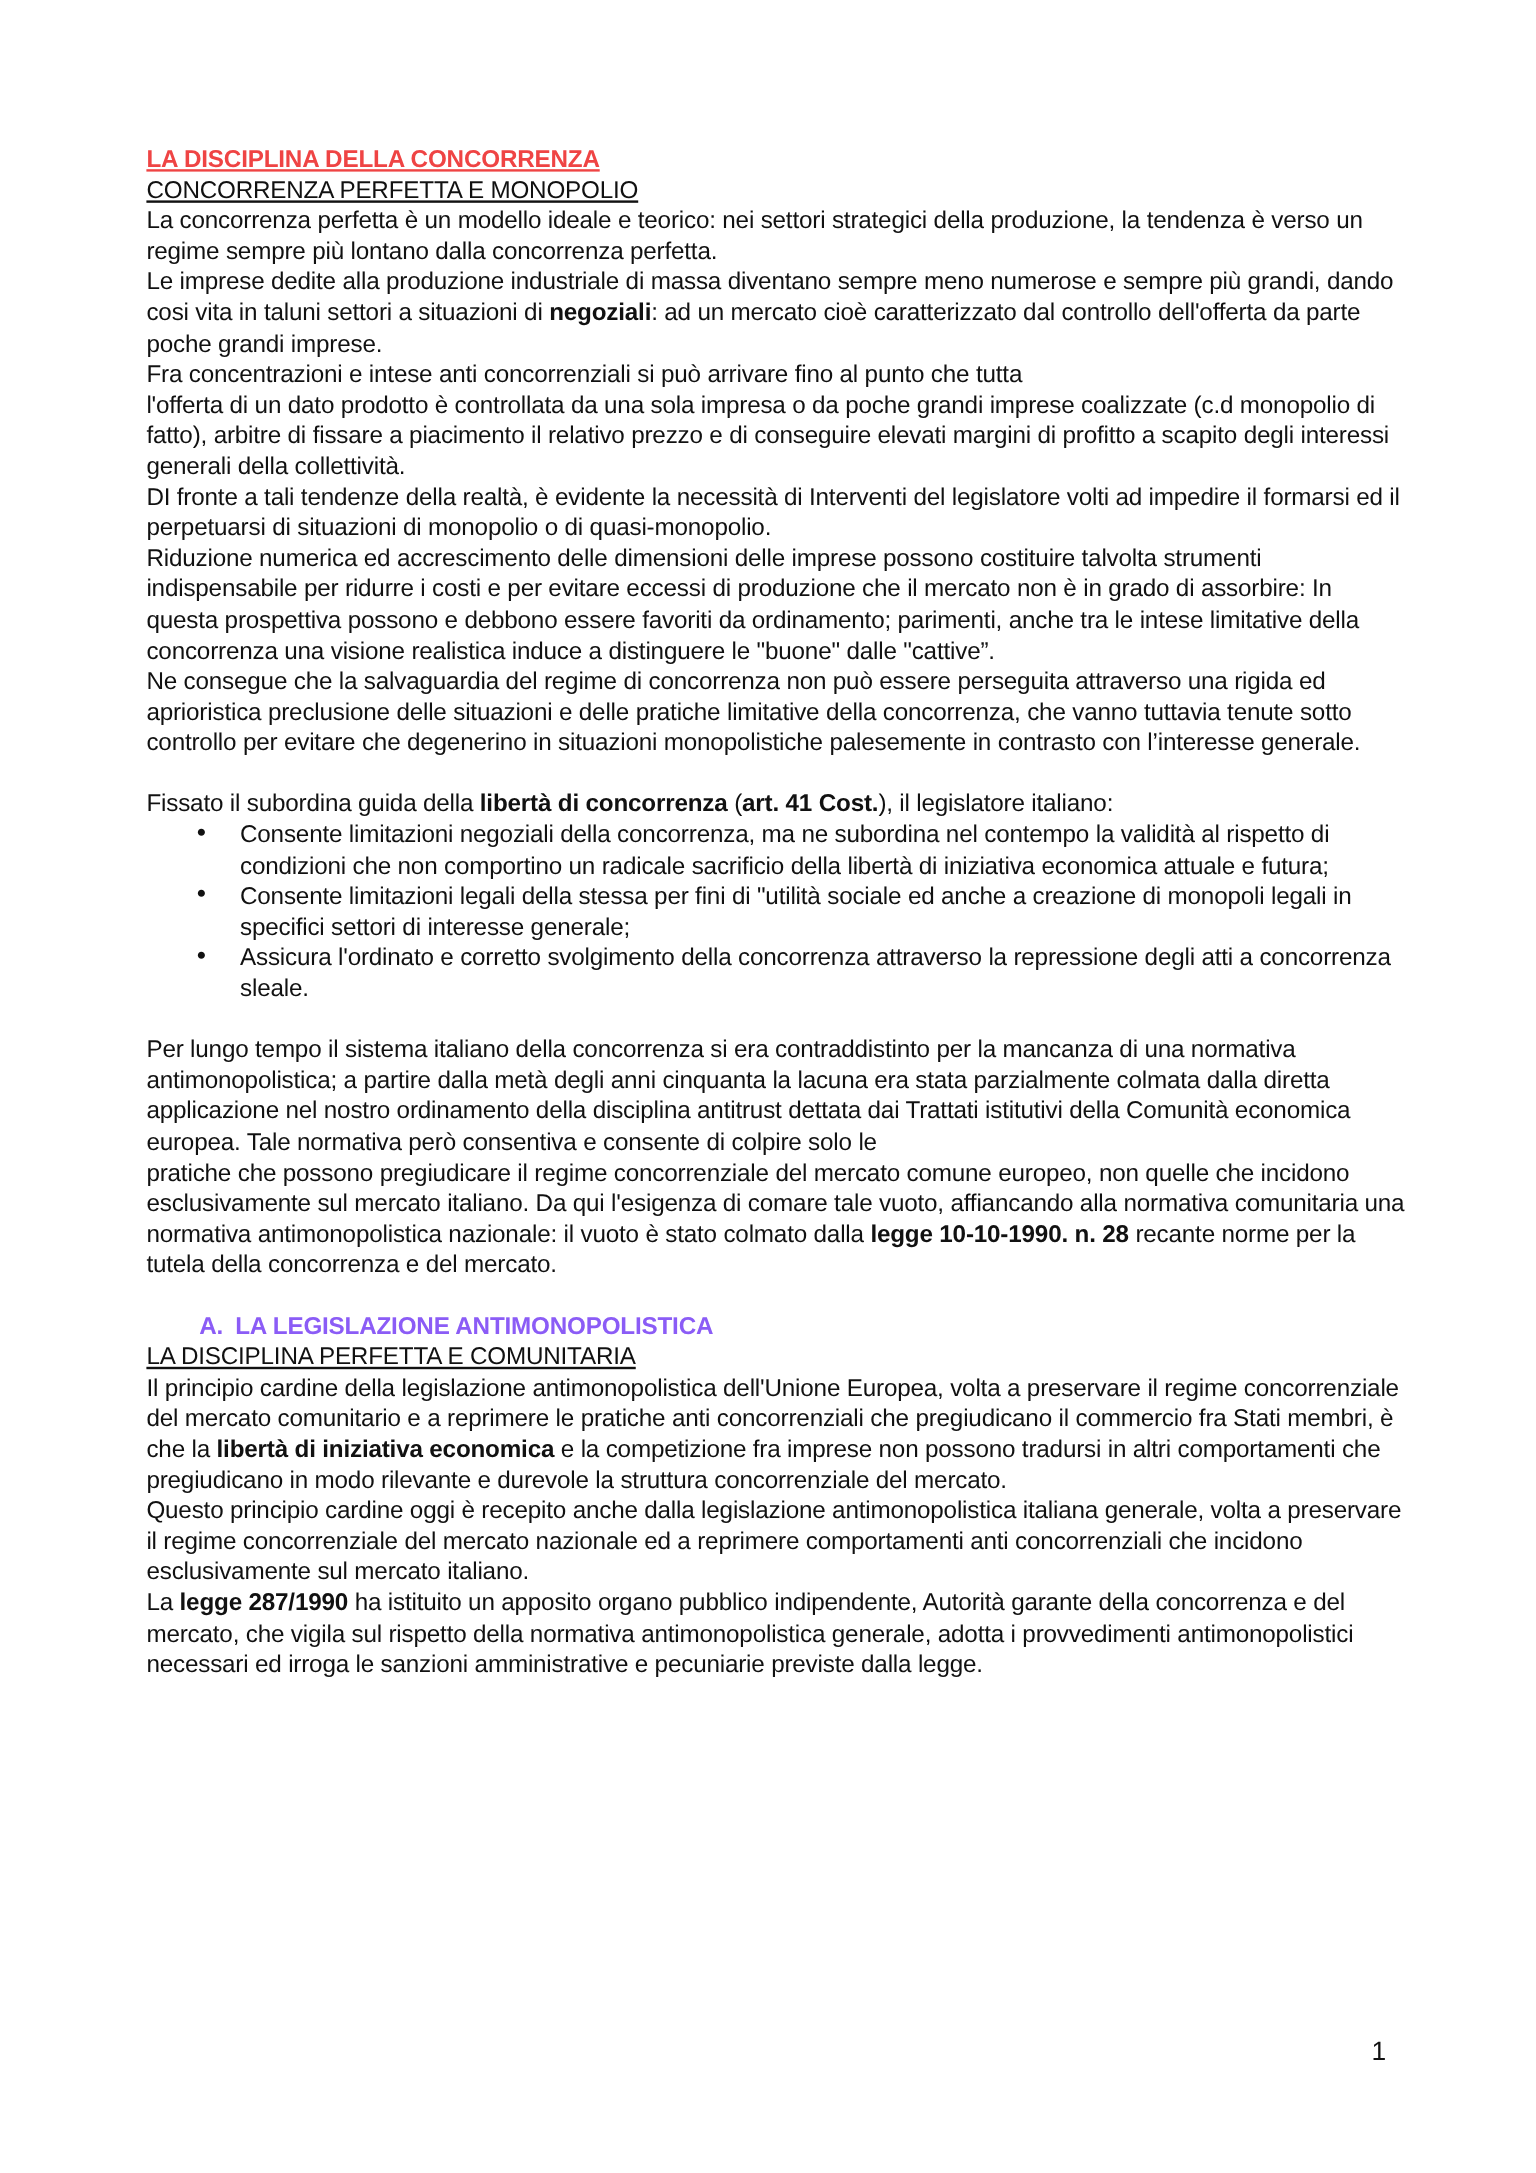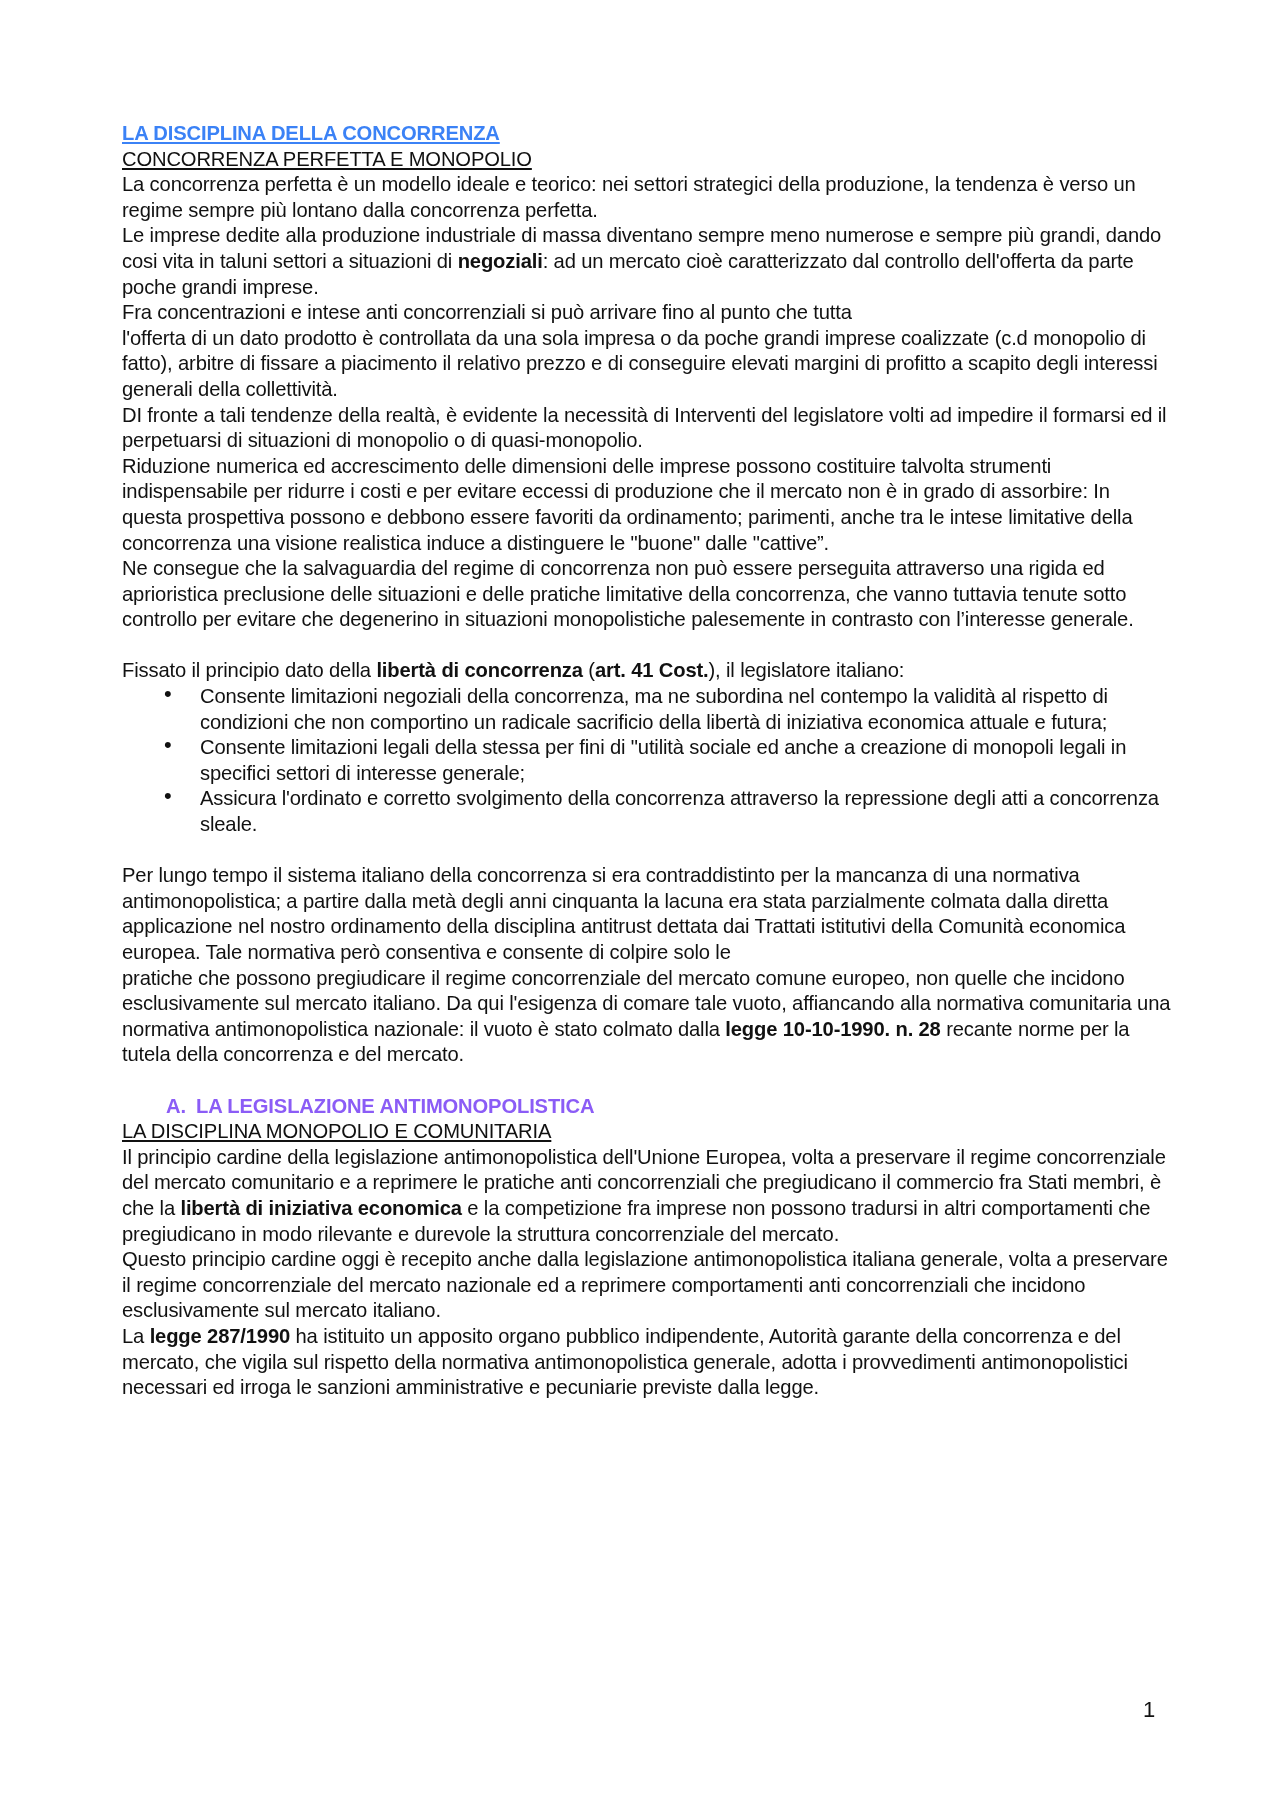--- a/index.html
+++ b/index.html
@@ -18,21 +18,21 @@
     .page {
       position: absolute;
       left: 122px;
       top: 121px;
       width: 1050px;
       font-size: 20.2px;
       line-height: 25.6px;
       letter-spacing: -0.15px;
     }
     .title {
-      color: #3b82f6;
+      color: #ef4444;
       font-weight: bold;
       text-decoration: underline;
       text-decoration-thickness: 2px;
       text-underline-offset: 2px;
     }
     .subtitle {
       text-decoration: underline;
       text-underline-offset: 2px;
     }
     p { margin: 0; }
@@ -83,36 +83,36 @@
   <p>La concorrenza perfetta è un modello ideale e teorico: nei settori strategici della produzione, la tendenza è verso un regime sempre più lontano dalla concorrenza perfetta.</p>
   <p><span>Le imprese dedite alla produzione industriale di massa diventano sempre meno numerose e sempre più grandi, dando cosi vita in taluni settori a situazioni di </span><b>negoziali</b><span>: ad un mercato cioè caratterizzato dal controllo dell'offerta da parte poche grandi imprese.</span></p>
   <p>Fra concentrazioni e intese anti concorrenziali si può arrivare fino al punto che tutta</p>
   <p>l'offerta di un dato prodotto è controllata da una sola impresa o da poche grandi imprese coalizzate (c.d monopolio di fatto), arbitre di fissare a piacimento il relativo prezzo e di conseguire elevati margini di profitto a scapito degli interessi generali della collettività.</p>
   <p>DI fronte a tali tendenze della realtà, è evidente la necessità di Interventi del legislatore volti ad impedire il formarsi ed il perpetuarsi di situazioni di monopolio o di quasi-monopolio.</p>
   <p>Riduzione numerica ed accrescimento delle dimensioni delle imprese possono costituire talvolta strumenti indispensabile per ridurre i costi e per evitare eccessi di produzione che il mercato non è in grado di assorbire: In questa prospettiva possono e debbono essere favoriti da ordinamento; parimenti, anche tra le intese limitative della concorrenza una visione realistica induce a distinguere le "buone" dalle "cattive”.</p>
   <p>Ne consegue che la salvaguardia del regime di concorrenza non può essere perseguita attraverso una rigida ed aprioristica preclusione delle situazioni e delle pratiche limitative della concorrenza, che vanno tuttavia tenute sotto controllo per evitare che degenerino in situazioni monopolistiche palesemente in contrasto con l’interesse generale.</p>
 
   <div class="gap"></div>
 
-  <p><span>Fissato il principio dato della </span><b>libertà di concorrenza</b><span> (</span><b>art. 41 Cost.</b><span>), il legislatore italiano:</span></p>
+  <p><span>Fissato il subordina guida della </span><b>libertà di concorrenza</b><span> (</span><b>art. 41 Cost.</b><span>), il legislatore italiano:</span></p>
 
   <ul class="bullets">
     <li>Consente limitazioni negoziali della concorrenza, ma ne subordina nel contempo la validità al rispetto di condizioni che non comportino un radicale sacrificio della libertà di iniziativa economica attuale e futura;</li>
     <li>Consente limitazioni legali della stessa per fini di "utilità sociale ed anche a creazione di monopoli legali in specifici settori di interesse generale;</li>
     <li>Assicura l'ordinato e corretto svolgimento della concorrenza attraverso la repressione degli atti a concorrenza sleale.</li>
   </ul>
 
   <div class="gap"></div>
 
   <p>Per lungo tempo il sistema italiano della concorrenza si era contraddistinto per la mancanza di una normativa antimonopolistica; a partire dalla metà degli anni cinquanta la lacuna era stata parzialmente colmata dalla diretta applicazione nel nostro ordinamento della disciplina antitrust dettata dai Trattati istitutivi della Comunità economica europea. Tale normativa però consentiva e consente di colpire solo le</p>
   <p><span>pratiche che possono pregiudicare il regime concorrenziale del mercato comune europeo, non quelle che incidono esclusivamente sul mercato italiano. Da qui l'esigenza di comare tale vuoto, affiancando alla normativa comunitaria una normativa antimonopolistica nazionale: il vuoto è stato colmato dalla </span><b>legge 10-10-1990. n. 28</b><span>  recante norme per la tutela della concorrenza e del mercato.</span></p>
 
   <div class="gap"></div>
 
   <div class="section-a"><span class="marker">A.</span><span>LA LEGISLAZIONE ANTIMONOPOLISTICA</span></div>
-  <div class="subtitle">LA DISCIPLINA MONOPOLIO E COMUNITARIA</div>
+  <div class="subtitle">LA DISCIPLINA PERFETTA E COMUNITARIA</div>
 
   <p><span>Il principio cardine della legislazione antimonopolistica dell'Unione Europea, volta a preservare il regime concorrenziale del mercato comunitario e a reprimere le pratiche anti concorrenziali che pregiudicano il commercio fra Stati membri, è che la </span><b>libertà di iniziativa economica</b><span> e la competizione fra imprese non possono tradursi in altri comportamenti che pregiudicano in modo rilevante e durevole la struttura concorrenziale del mercato.</span></p>
   <p>Questo principio cardine oggi è recepito anche dalla legislazione antimonopolistica italiana generale, volta a preservare il regime concorrenziale del mercato nazionale ed a reprimere comportamenti anti concorrenziali che incidono esclusivamente sul mercato italiano.</p>
   <p><span>La </span><b>legge 287/1990</b><span> ha istituito un apposito organo pubblico indipendente, Autorità garante della concorrenza e del mercato, che vigila sul rispetto della normativa antimonopolistica generale, adotta i provvedimenti antimonopolistici necessari ed irroga le sanzioni amministrative e pecuniarie previste dalla legge.</span></p>
 </div>
 
 <div class="page-number">1</div>
 
 </body></html>

